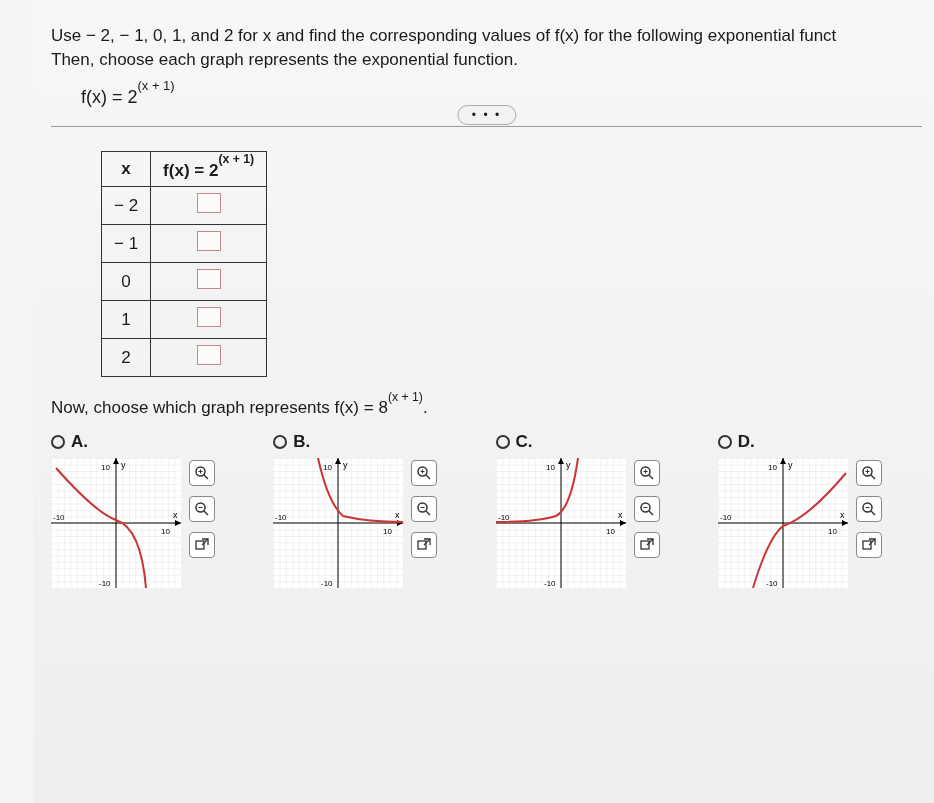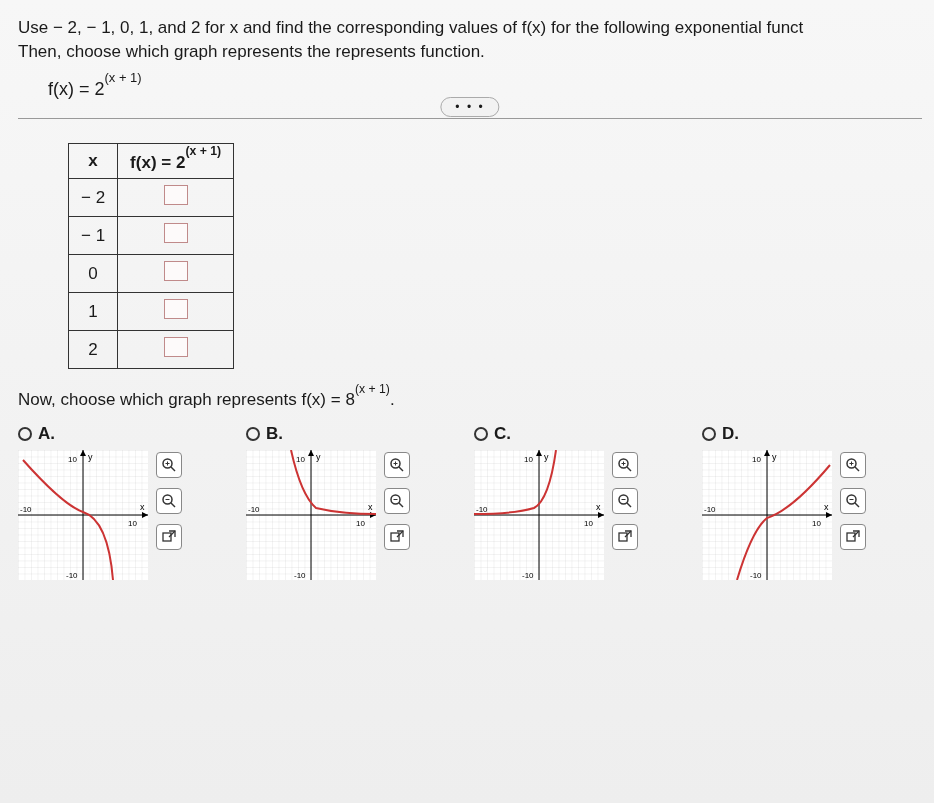--- a/index.html
+++ b/index.html
@@ -8,23 +8,24 @@
     font-family: Arial, Helvetica, sans-serif;
     font-size: 17px;
     color: #1a1a1a;
     width: 934px;
     height: 803px;
     background: #f5f5f5;
     position: relative;
     overflow: hidden;
   }
   .page {
-    padding: 16px 12px 12px 18px;
+    padding: 24px 12px 12px 18px;
     background: linear-gradient(180deg, #f7f7f7 0%, #eeeeee 100%);
     height: 100%;
+    margin-left: 33px;
   }
   .intro { line-height: 1.4; margin-bottom: 12px; }
   .formula { margin: 6px 0 16px 30px; font-size: 18px; }
   sup { font-size: 0.72em; position: relative; top: -0.45em; }
   hr.divider {
     border: none;
     border-top: 1px solid #999;
     margin: 18px 0 24px 0;
     position: relative;
   }
@@ -110,21 +111,21 @@
   }
   .tool-btn svg { width: 16px; height: 16px; }
 </style>
 </head>
 <body>
 
 <div class="page">
 
   <div class="intro">
     <span>Use − 2, − 1, 0, 1, and 2 for x and find the corresponding values of f(x) for the following exponential funct</span><br>
-    <span>Then, choose which graph represents the represents function.</span>
+    <span>Then, choose each graph represents the exponential function.</span>
   </div>
 
   <div class="formula">
     <span>f(x) = 2</span><sup>(x + 1)</sup>
   </div>
 
   <hr class="divider">
   <div style="position:relative; top:-36px;">
     <span class="ellipsis-pill">• • •</span>
   </div>

